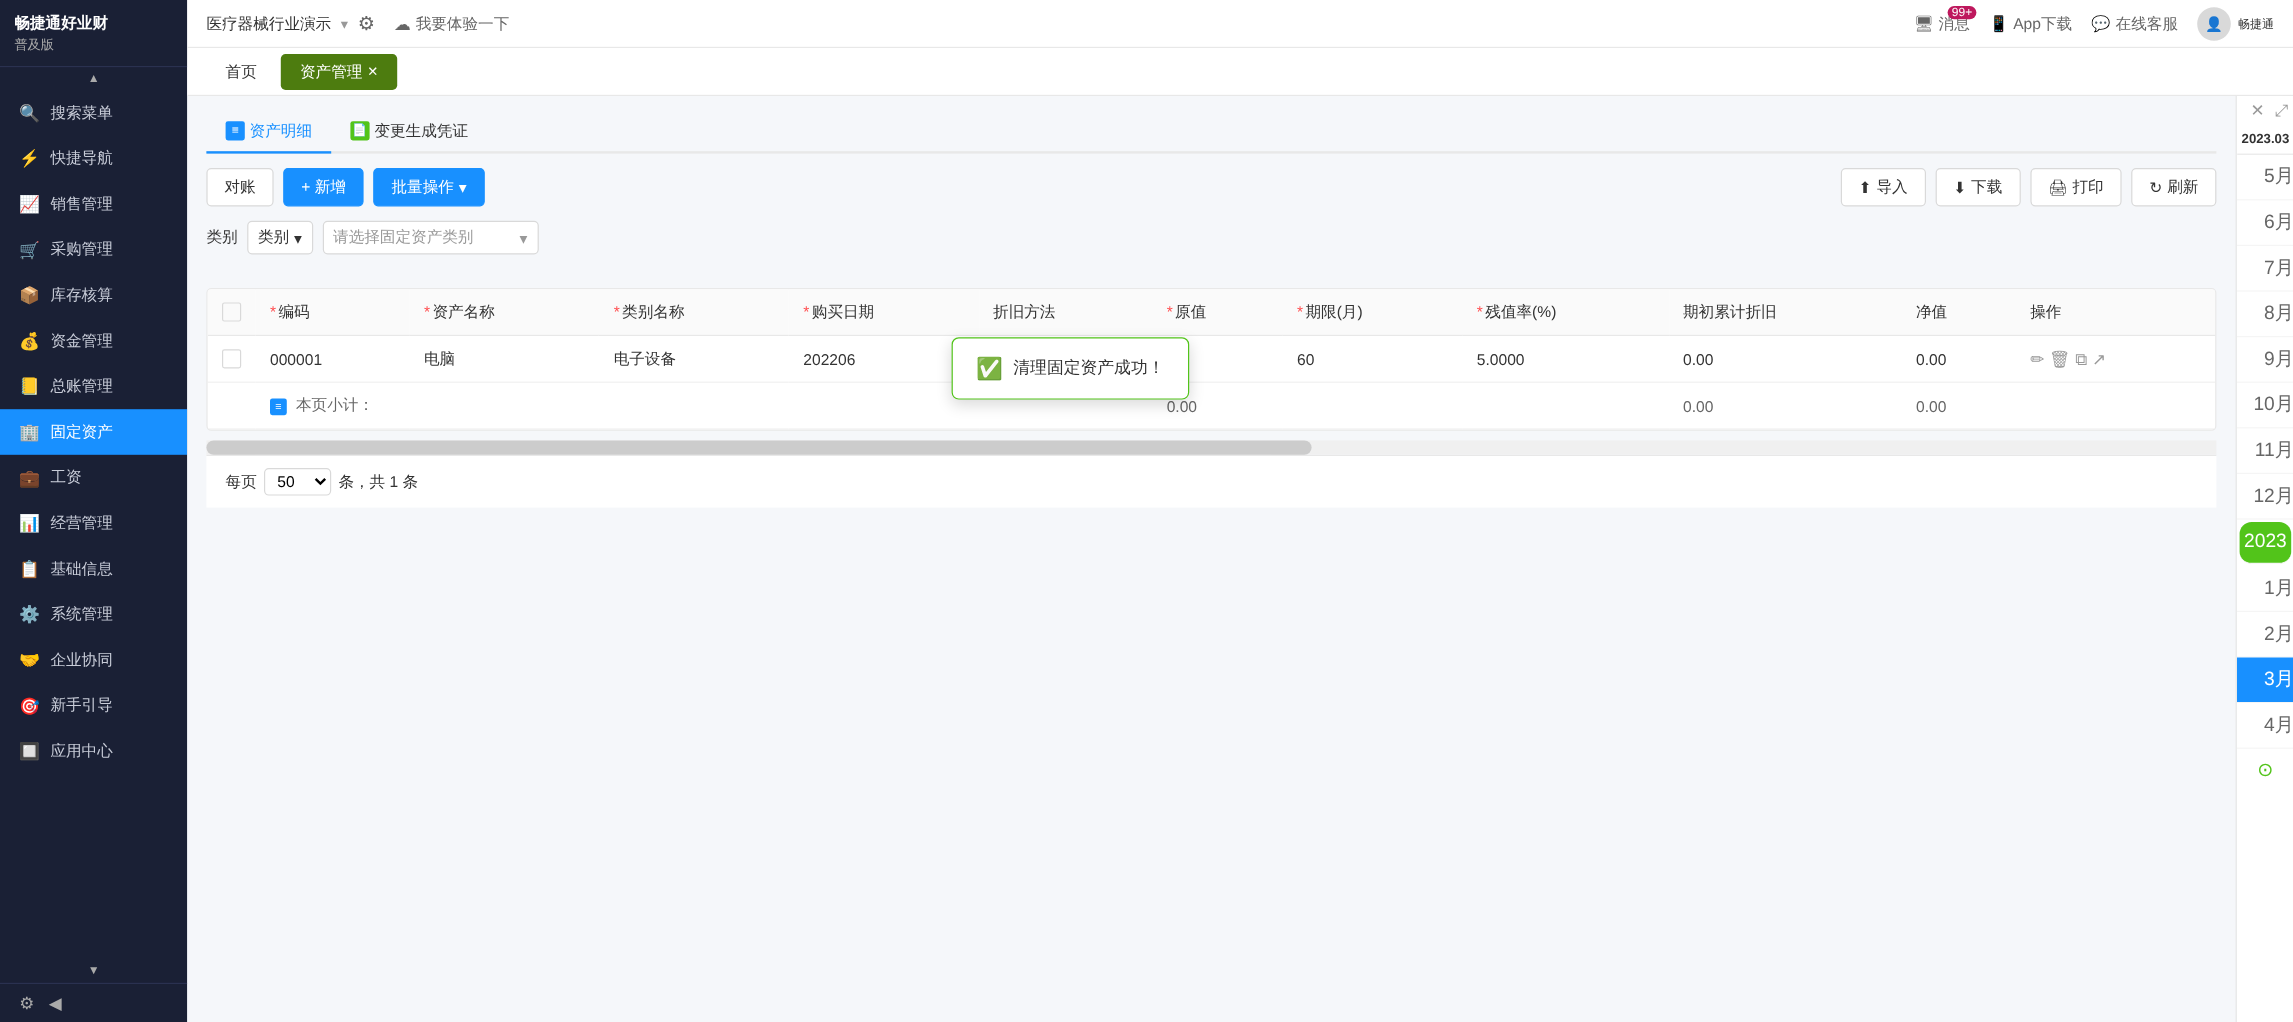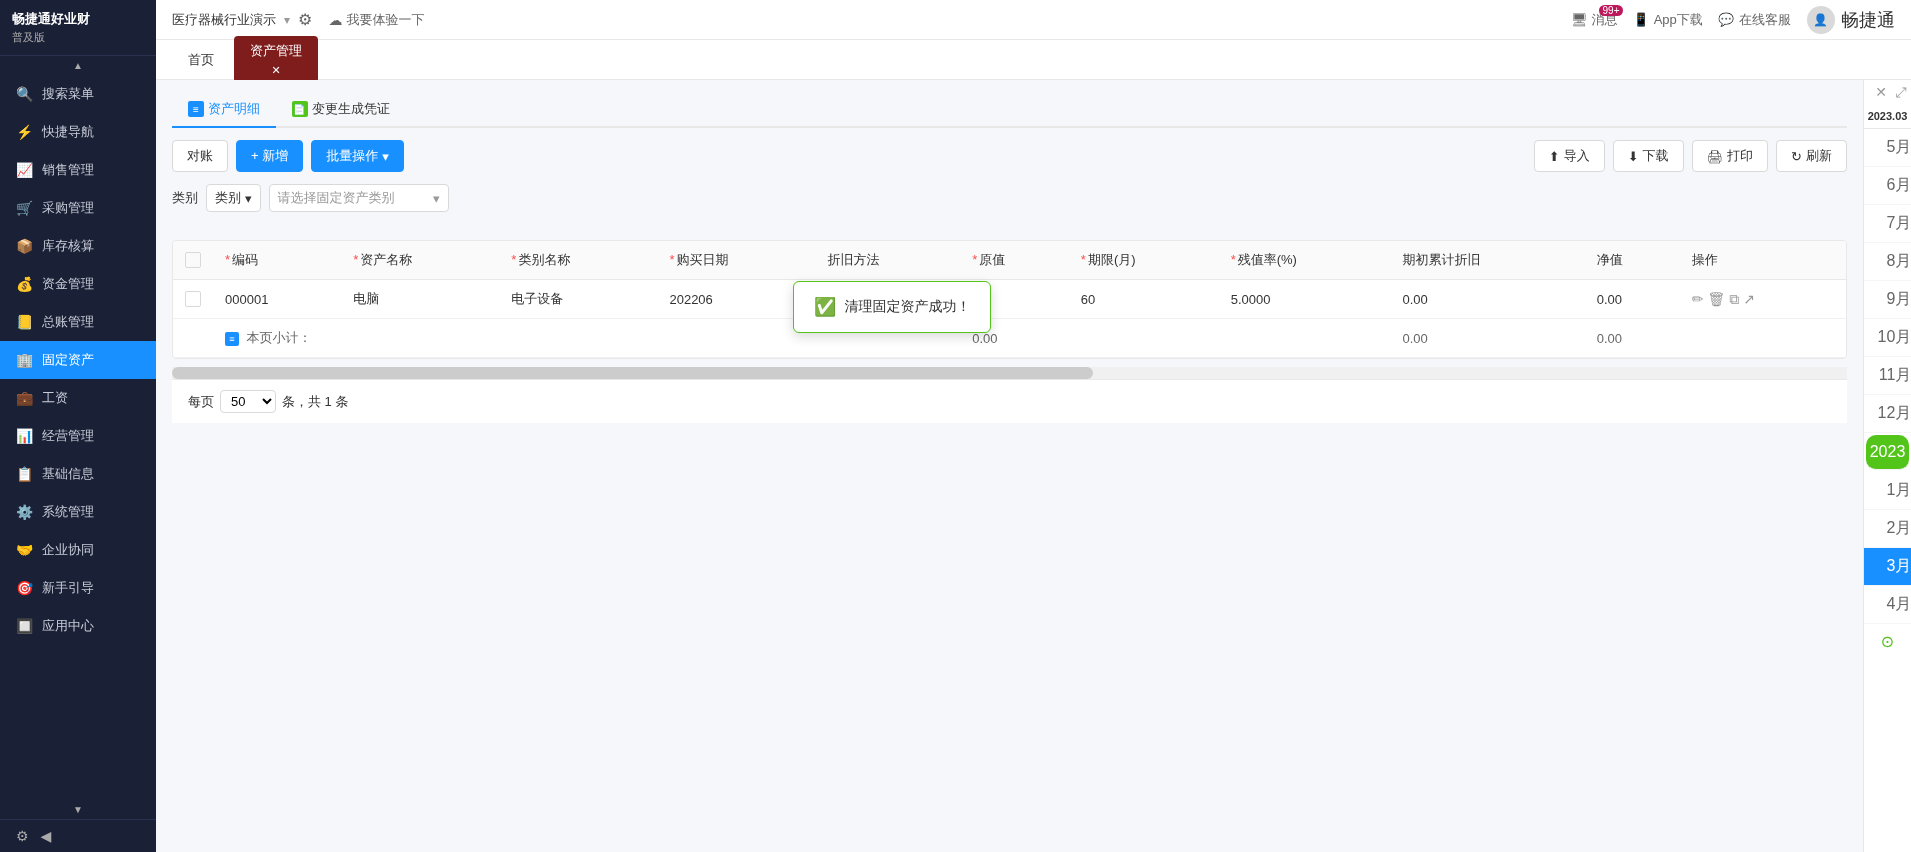--- a/index.html
+++ b/index.html
@@ -24,26 +24,26 @@
     .header { background: #fff; height: 40px; display: flex; align-items: center; padding: 0 16px; border-bottom: 1px solid #e8e8e8; gap: 8px; }
     .header-company { font-size: 13px; color: #333; }
     .header-arrow { color: #999; font-size: 12px; }
     .header-settings { font-size: 16px; color: #666; cursor: pointer; }
     .header-experience { display: flex; align-items: center; gap: 4px; color: #666; font-size: 13px; margin-left: 8px; cursor: pointer; }
     .header-experience .cloud-icon { font-size: 14px; }
     .header-right { margin-left: auto; display: flex; align-items: center; gap: 16px; }
     .header-badge-wrap { position: relative; display: flex; align-items: center; gap: 4px; cursor: pointer; color: #666; font-size: 13px; }
     .badge { background: #be185d; color: #fff; font-size: 10px; border-radius: 8px; padding: 0 4px; min-width: 18px; position: absolute; top: -6px; right: -6px; }
     .header-avatar { width: 28px; height: 28px; border-radius: 50%; background: #d9d9d9; display: flex; align-items: center; justify-content: center; color: #666; font-size: 12px; }
-    .header-username { color: #333; font-size: 18px; }
+    .header-username { color: #333; font-size: 10px; }
 
     
     .tab-bar { background: #fff; border-bottom: 1px solid #e8e8e8; display: flex; align-items: center; padding: 0 16px; height: 40px; gap: 4px; }
     .tab { padding: 6px 16px; font-size: 13px; color: #333; cursor: pointer; border-radius: 2px; }
-    .tab.active { background: #7f1d1d; color: #fff; border-radius: 4px; display: flex; align-items: center; gap: 4px; flex-direction: column; }
+    .tab.active { background: #4d7c0f; color: #fff; border-radius: 4px; display: flex; align-items: center; gap: 4px; }
     .tab-close { font-size: 11px; cursor: pointer; }
 
     
     .content { flex: 1; display: flex; overflow: hidden; }
     .content-main { flex: 1; padding: 12px 16px; overflow: auto; background: #f5f7fa; }
 
     
     .sub-tabs { display: flex; gap: 0; border-bottom: 2px solid #e8e8e8; margin-bottom: 12px; }
     .sub-tab { padding: 8px 16px; font-size: 13px; color: #333; cursor: pointer; display: flex; align-items: center; gap: 4px; border-bottom: 2px solid transparent; margin-bottom: -2px; }
     .sub-tab.active { color: #1890ff; border-bottom-color: #1890ff; }

